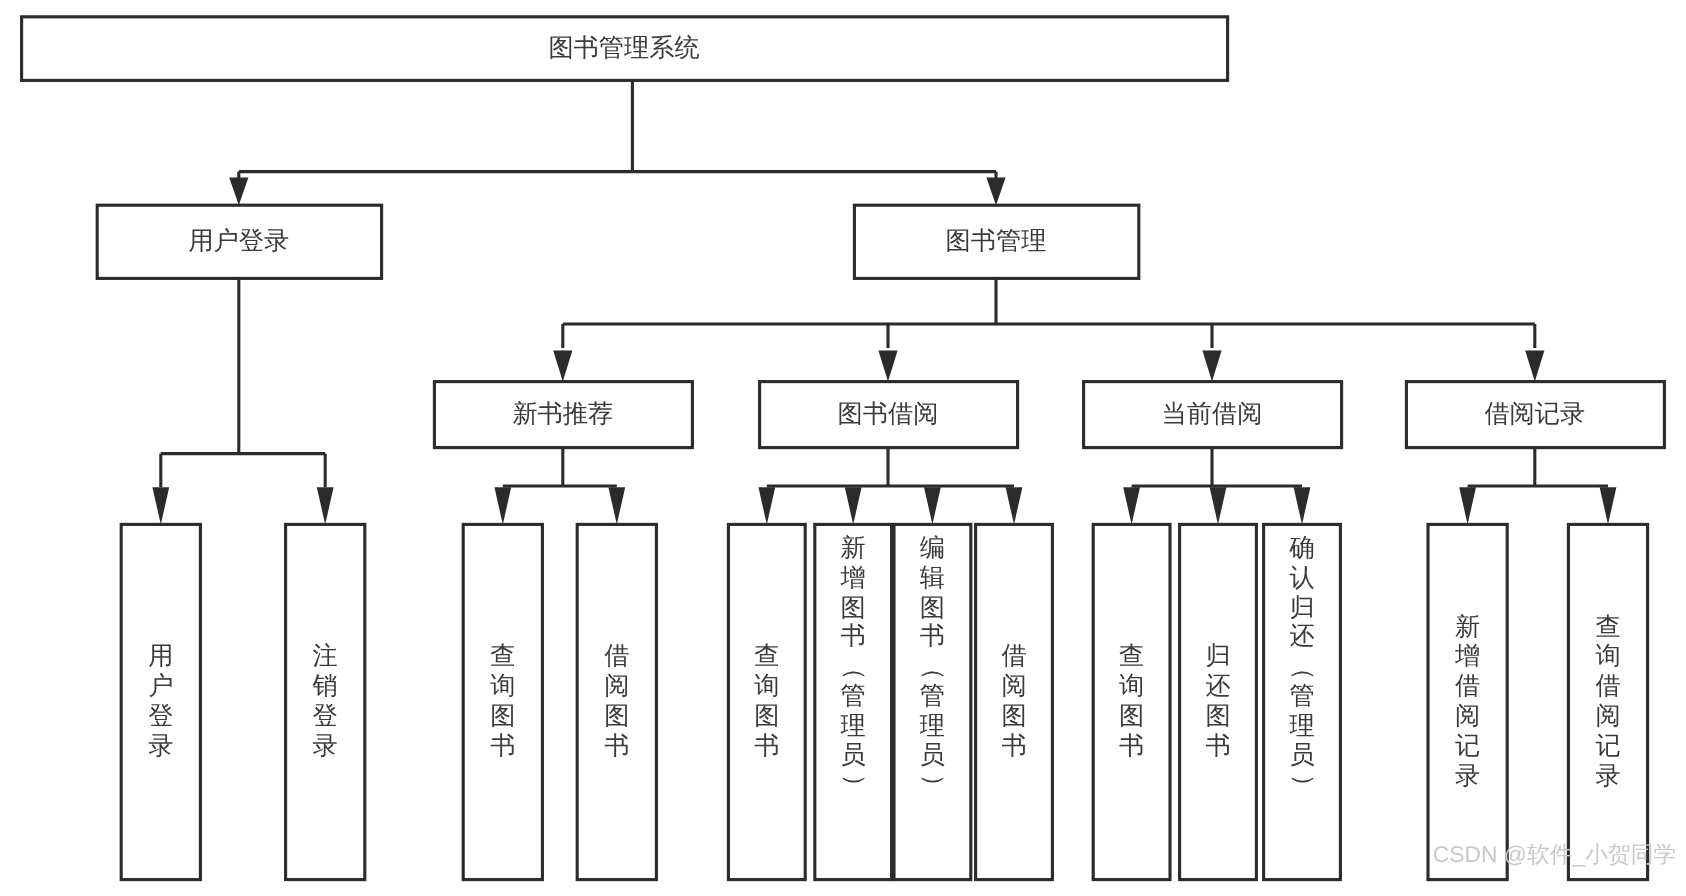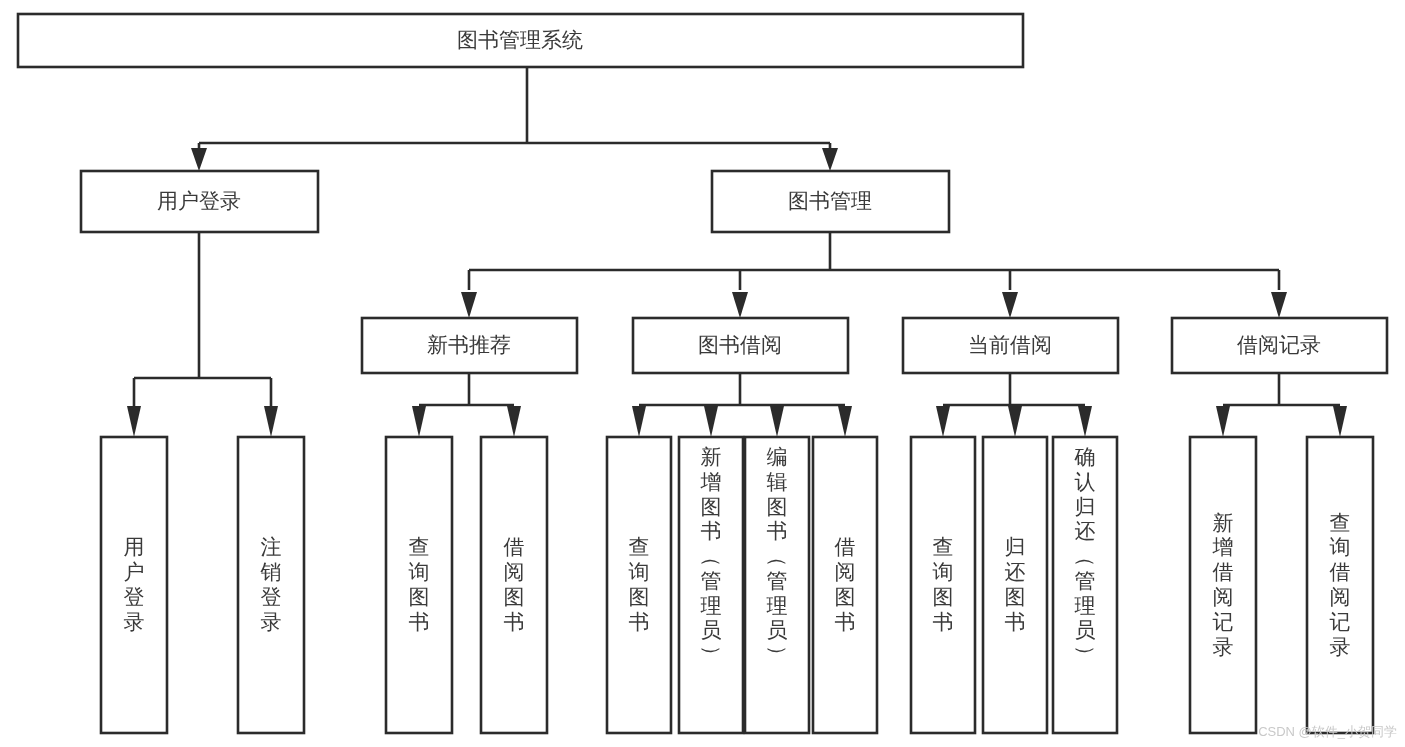--- a/index.html
+++ b/index.html
@@ -62,23 +62,23 @@
     pointer-events: none;
     text-align: center;
     white-space: pre-line;
   }
   .vert-label-wrap span.ch {
     display: block;
   }
   .watermark {
     position: absolute;
     right: 8px;
-    bottom: 6px;
-    font-family: "Liberation Sans", "DejaVu Sans", sans-serif;
-    font-size: 13px;
+    bottom: 22px;
+    font-family: "Liberation Sans", "DejaVu Sans", sans-serif;
+    font-size: 19px;
     color: #c9c9c9;
     white-space: nowrap;
     user-select: none;
   }
 </style>
 </head>
 <body>
 
 <div id="diagram-root">
 

